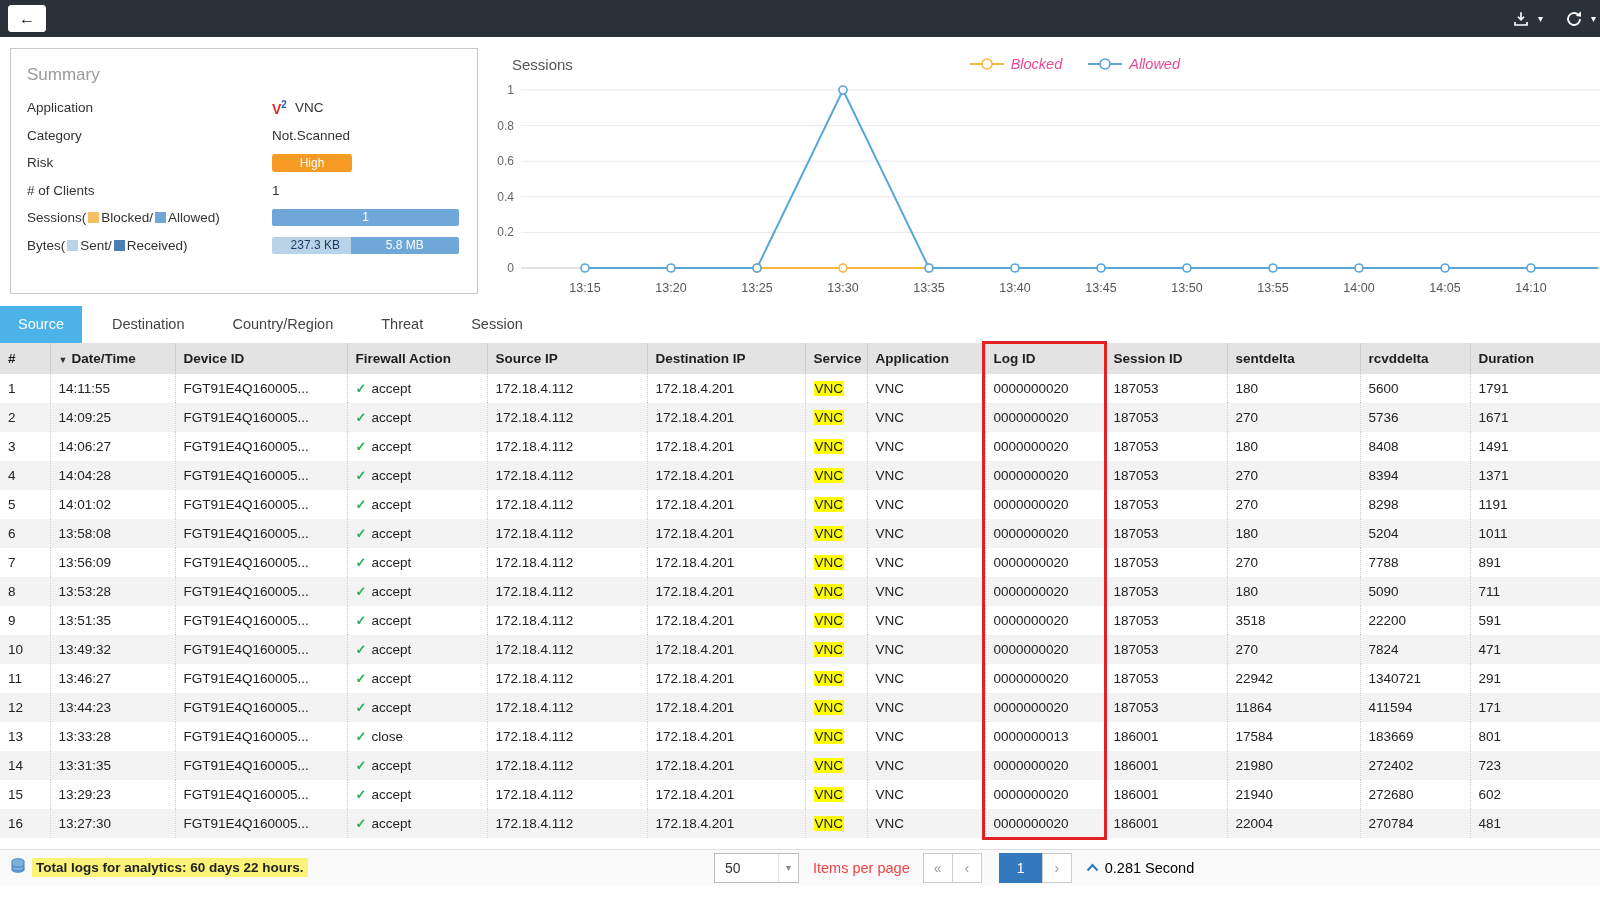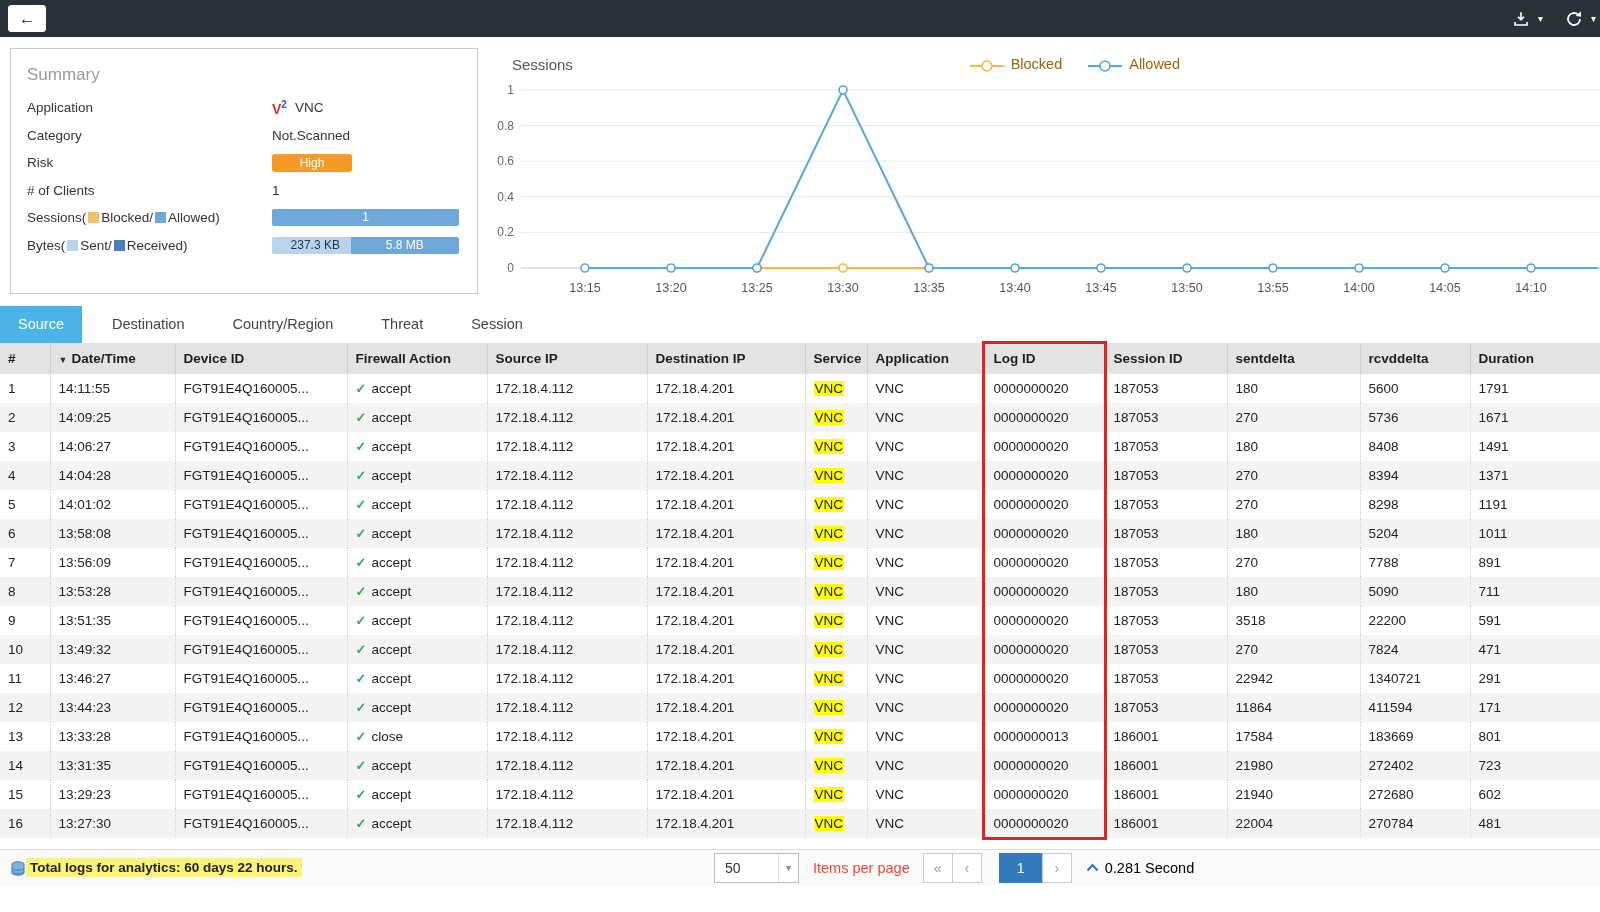--- a/index.html
+++ b/index.html
@@ -39,22 +39,22 @@
   .bytes-received { width:58%; background:#6fa8d8; color:#fff; font-size:12px;
     line-height:17px; text-align:center; white-space:nowrap; }
   .vnc-logo { font-weight:bold; margin-right:8px; font-size:14px; }
   .vnc-v { color:#e12b2b; }
   .vnc-2 { color:#1d61b4; font-size:10px; vertical-align:super; }
 
   
   .chart-panel { position:absolute; left:495px; top:52px; width:1105px; height:250px; }
   .chart-title { position:absolute; left:17px; top:4px; font-size:15px; color:#555; }
   .chart-legend { position:absolute; right:420px; top:4px; display:flex; gap:26px; }
-  .legend-item { display:flex; align-items:flex-end; gap:7px; color:#a16207;
-    font-size:14.5px; cursor:pointer; }
+  .legend-item { display:flex; align-items:center; gap:7px; color:#ec4899;
+    font-size:14.5px; cursor:pointer;font-style:italic; }
   #chart-svg { position:absolute; left:0; top:28px; }
 
   
   .tabs { position:absolute; left:0; top:306px; width:1600px; height:37px;
     display:flex; align-items:flex-end;gap:12px; }
   .tab { height:37px; line-height:37px; padding:0 18px; font-size:14.5px;
     color:#444; cursor:pointer; }
   .tab.active { background:#4cb3e9; color:#fff; }
 
   
@@ -70,21 +70,21 @@
   .check { color:#2eae5b; font-weight:bold; margin-right:5px; font-size:13px; }
   .hl-yellow { background:#ffff00; padding:0 1px; }
 
   
   #col-highlight { position:absolute; border:3px solid #e22222; pointer-events:none; z-index:6; }
 
   
   .footer { position:absolute; left:0; top:849px; width:1600px; height:36px;
     background:#fafafa; border-top:1px solid #ddd; display:flex; align-items:center;
     padding:0 10px; }
-  .total-logs { display:flex; align-items:flex-end; gap:0; }
+  .total-logs { display:flex; align-items:flex-start; gap:6px; }
   .total-logs-text { background:#fbf378; font-size:13.5px; font-weight:bold;
     color:#222; padding:2px 4px; }
   .footer-center { position:absolute; left:690px; display:flex; align-items:center; gap:14px;margin-left:24px; }
   .ipp-select { width:85px; height:30px; border:1px solid #bbb; background:#fff;
     display:flex; align-items:center; justify-content:space-between; cursor:pointer; }
   .ipp-value { padding-left:10px; font-size:14px; color:#333; }
   .ipp-caret { width:20px; height:28px; display:flex; align-items:center;
     justify-content:center; color:#888; font-size:10px; border-left:1px solid #e5e5e5; }
   .ipp-label { font-size:14.5px; color:#ef4444; }
   .pager { display:flex; align-items:center; }

